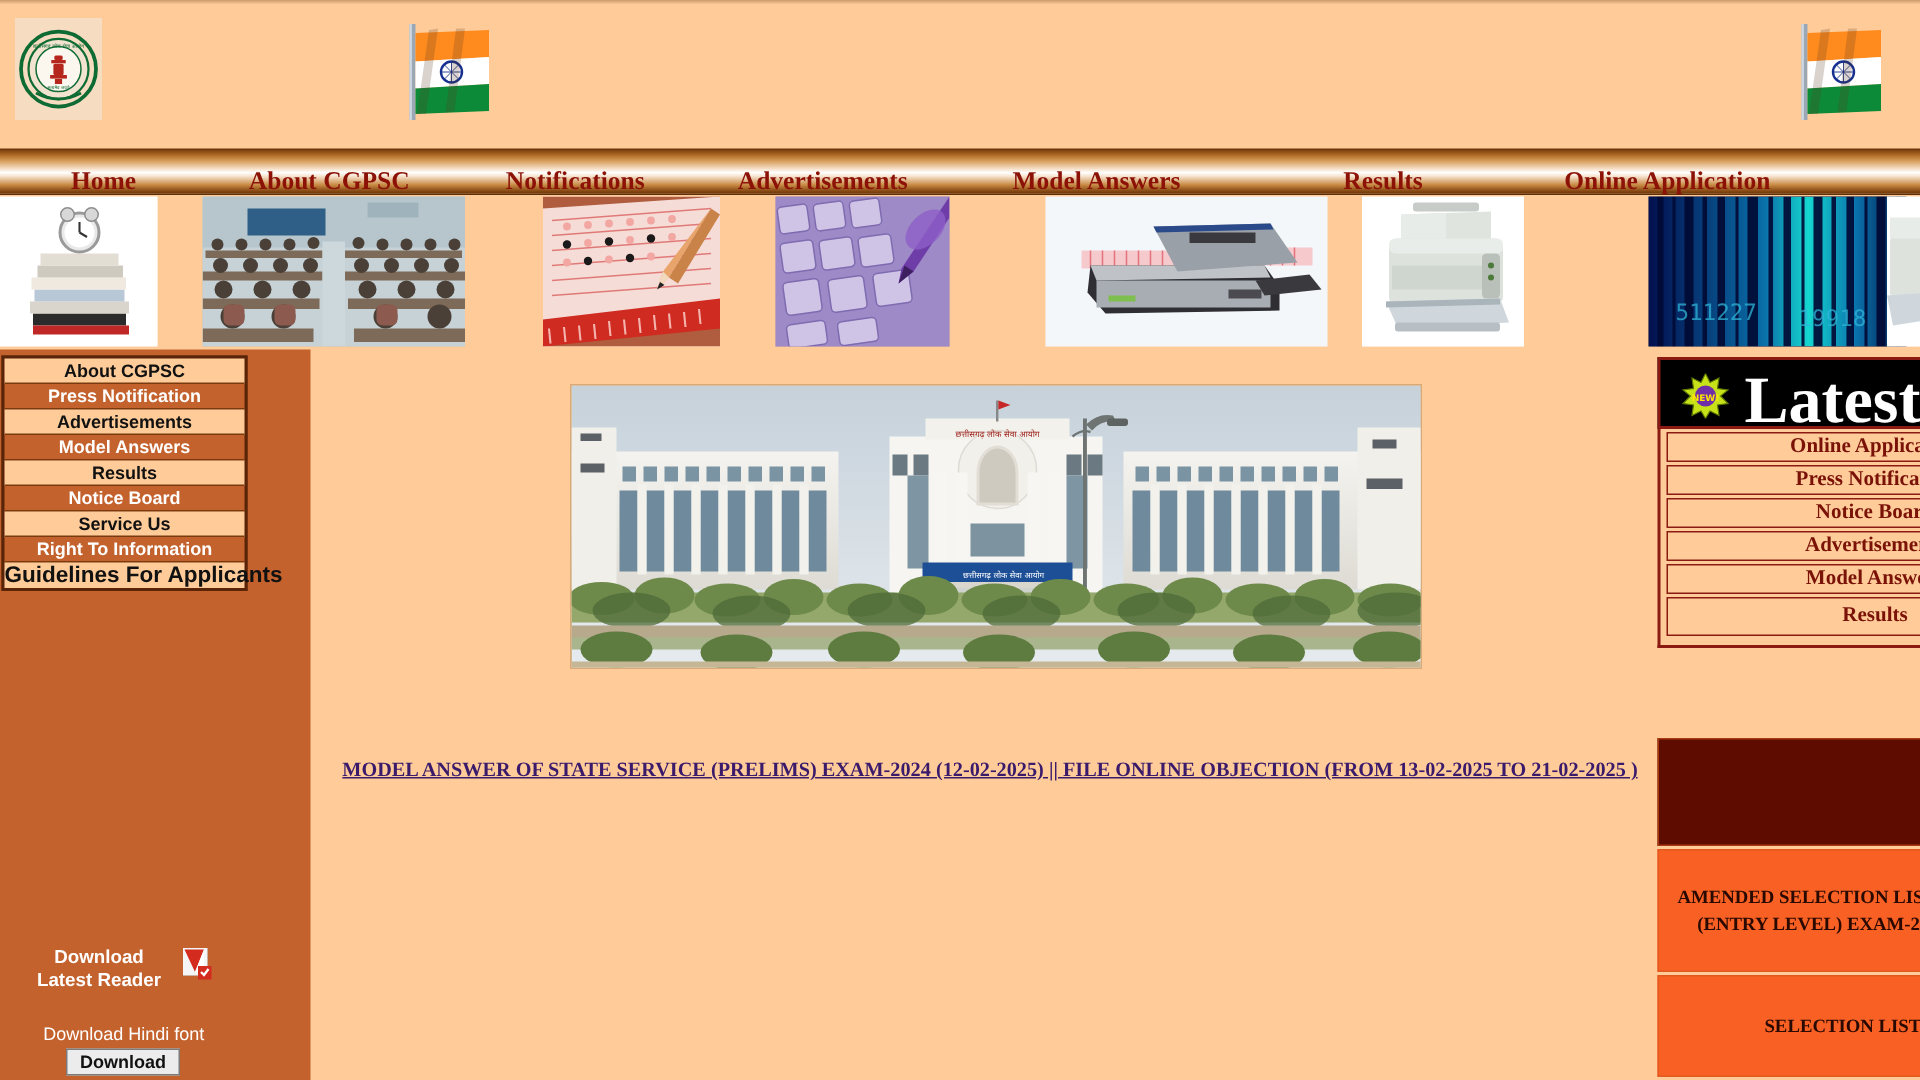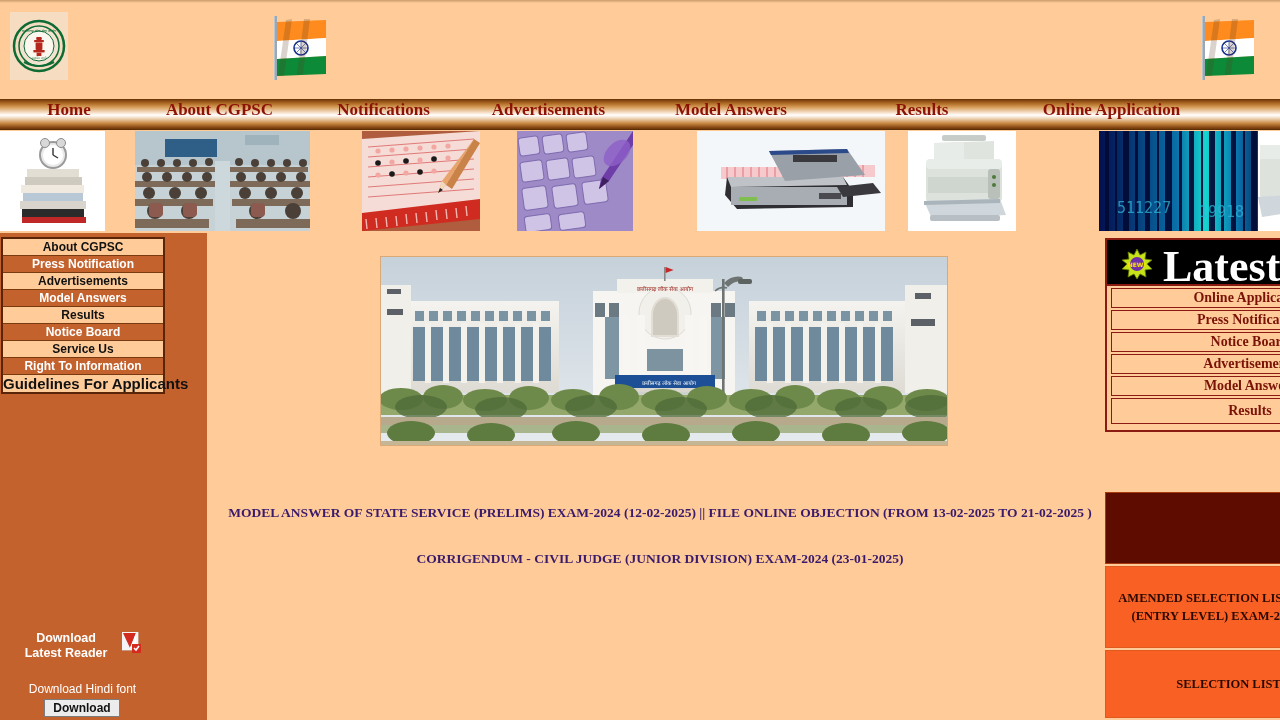--- a/index.html
+++ b/index.html
@@ -54,21 +54,21 @@
     position: absolute; left: 0; top: 99px; width: 1280px; height: 31px;
     background: linear-gradient(to bottom,
         #7b3f10 0%, #a9651f 10%, #d49a55 24%,
         #f7e2cd 44%, #ffffff 52%, #f3dcc4 62%,
         #c98b45 80%, #8a4a14 94%, #6d3709 100%);
     border-top: 1px solid #6d3709;
     border-bottom: 1px solid #5e2f06;
   }
   #navlist {
     position: absolute; left: 0; top: 0; width: 1280px; height: 31px;
-    display: flex; align-items: flex-start;
+    display: flex; align-items: flex-end;
   }
   .navitem {
     font-family: "Liberation Serif", serif;
     font-weight: bold;
     font-size: 17px;
     color: #8c1207;
     white-space: nowrap;
     text-align: center;
     cursor: pointer;
   }
@@ -169,20 +169,21 @@
   }
   .notice {
     text-align: center;
     font-family: "Liberation Serif", serif;
     font-weight: bold;
     font-size: 13.5px;
     color: #3a1a6b;
     white-space: nowrap;
     cursor: pointer;
     margin-bottom: 30px;
+    text-decoration: underline;
   }
 
   
   #rightbar {
     position: absolute; left: 1105px; top: 238px; width: 290px;
   }
   #latest-banner {
     width: 290px; height: 48px;
     background: #000000;
     border: 2px solid #8a1a12;
@@ -785,21 +786,20 @@
         <ellipse cx="375" cy="176" rx="24" ry="12"></ellipse>
           <ellipse cx="465" cy="178" rx="24" ry="12"></ellipse>
         <ellipse cx="545" cy="176" rx="24" ry="12"></ellipse>
       </g>
       <rect x="0" y="184" width="568" height="6" fill="#c5b795"></rect>
     </svg>
   </div>
 
   <div id="notices">
     <div class="notice">MODEL ANSWER OF STATE SERVICE (PRELIMS) EXAM-2024 (12-02-2025) || FILE ONLINE OBJECTION (FROM 13-02-2025 TO 21-02-2025 )</div>
-    <div class="notice">CORRIGENDUM - CIVIL JUDGE (JUNIOR DIVISION) EXAM-2024 (23-01-2025)</div>
   </div>
 
   <div id="rightbar">
     <div id="latest-banner">
       <div id="new-burst">
         <svg width="32" height="30" viewBox="0 0 32 30">
           <path d="M16 0 L19 6 L25 3 L24 10 L31 11 L26 15 L31 20 L24 21 L25 28 L19 25 L16 30 L13 25 L7 28 L8 21 L1 20 L6 15 L1 11 L8 10 L7 3 L13 6 Z" fill="#c8e21a" stroke="#5f7a00" stroke-width="0.8"></path>
           <circle cx="16" cy="15" r="7" fill="#6f2fa8"></circle>
           <text x="16" y="18" font-size="6" fill="#ffe600" text-anchor="middle" font-family="DejaVu Sans, sans-serif" font-weight="bold">NEW!</text>
         </svg>

